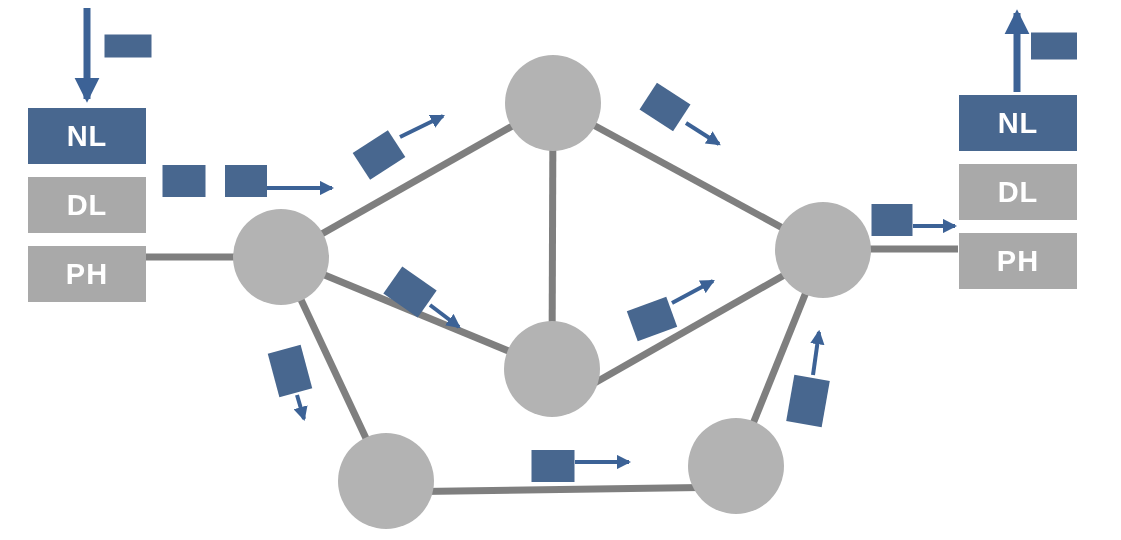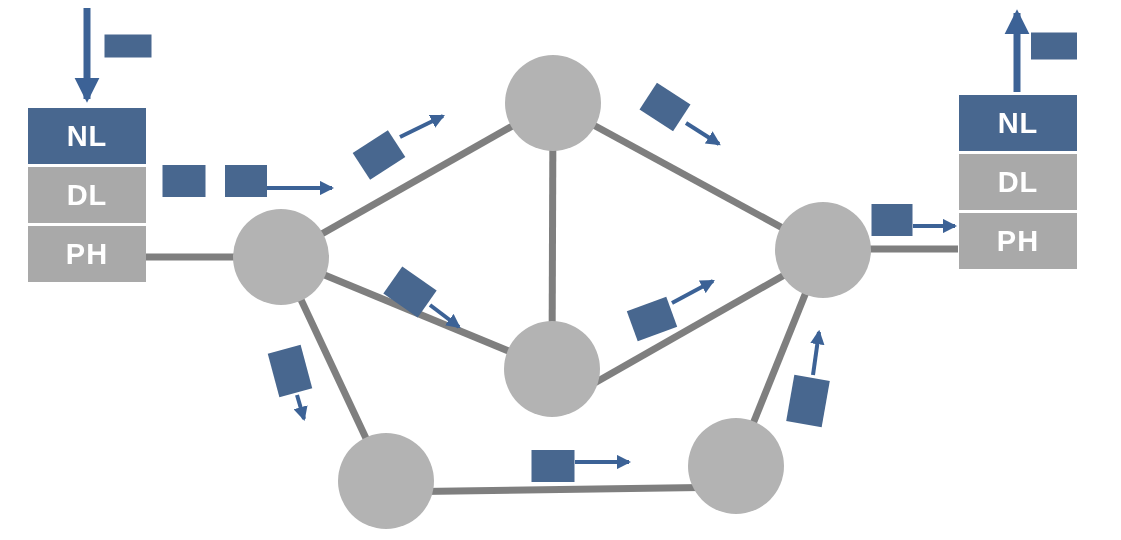--- a/index.html
+++ b/index.html
@@ -24,21 +24,21 @@
   .edge{stroke:var(--edge-gray);stroke-width:7;fill:none;}
   .node{fill:var(--node-gray);stroke:none;}
   .packet{fill:var(--packet-blue);stroke:none;}
   .packet-arrow{stroke:var(--arrow-blue);stroke-width:4;fill:none;}
   .host-arrow{stroke:var(--arrow-blue);stroke-width:7;fill:none;}
   .arrowhead{fill:var(--arrow-blue);}
   .stack{position:absolute;width:118px;}
   .stack-left{left:28px;top:108px;}
   .stack-right{left:959px;top:95px;}
   .layer{
-    width:118px;height:56px;margin-bottom:3px;
+    width:118px;height:56px;margin-bottom:13px;
     background:var(--layer-gray);
     color:var(--layer-text);
     font-weight:bold;font-size:29px;letter-spacing:1px;
     text-align:center;line-height:56px;
     user-select:none;
   }
   .layer-nl{background:var(--nl-blue);}
 </style>
 </head>
 <body>

